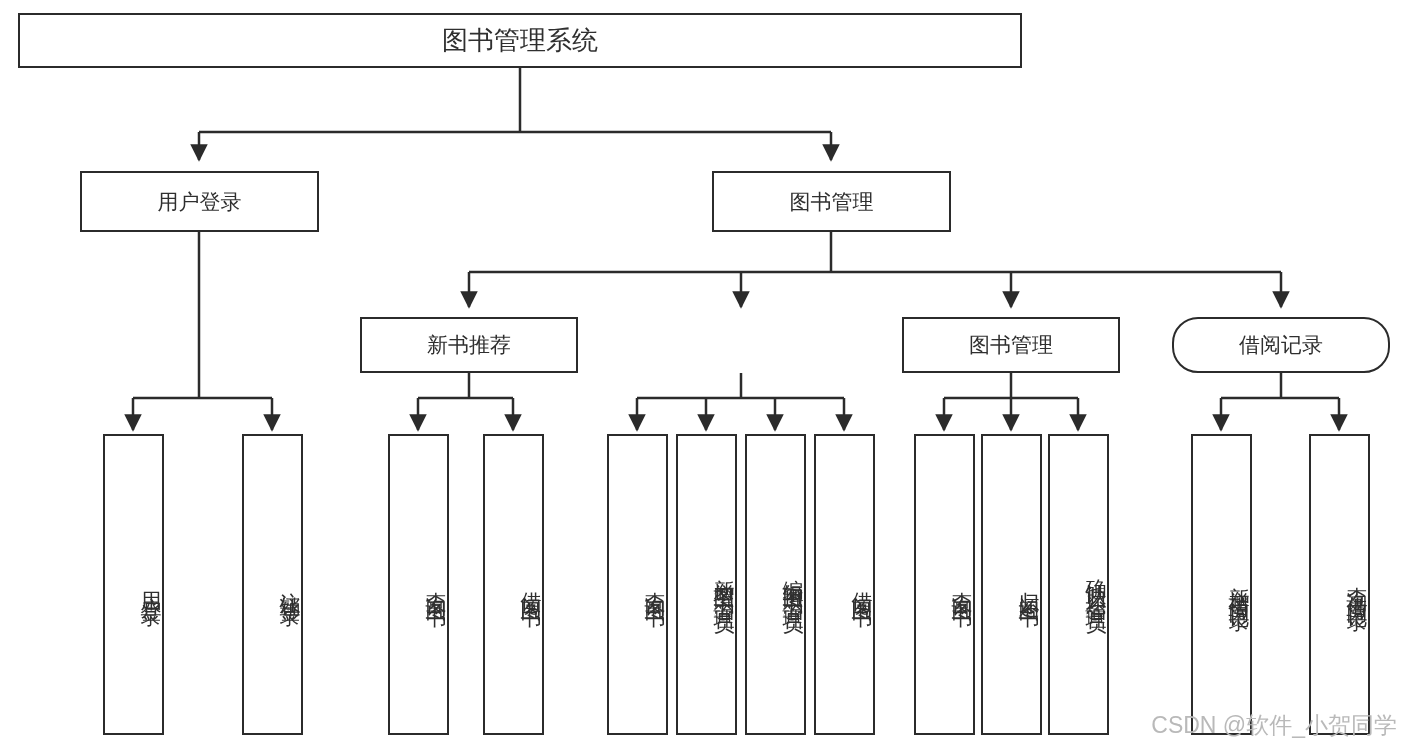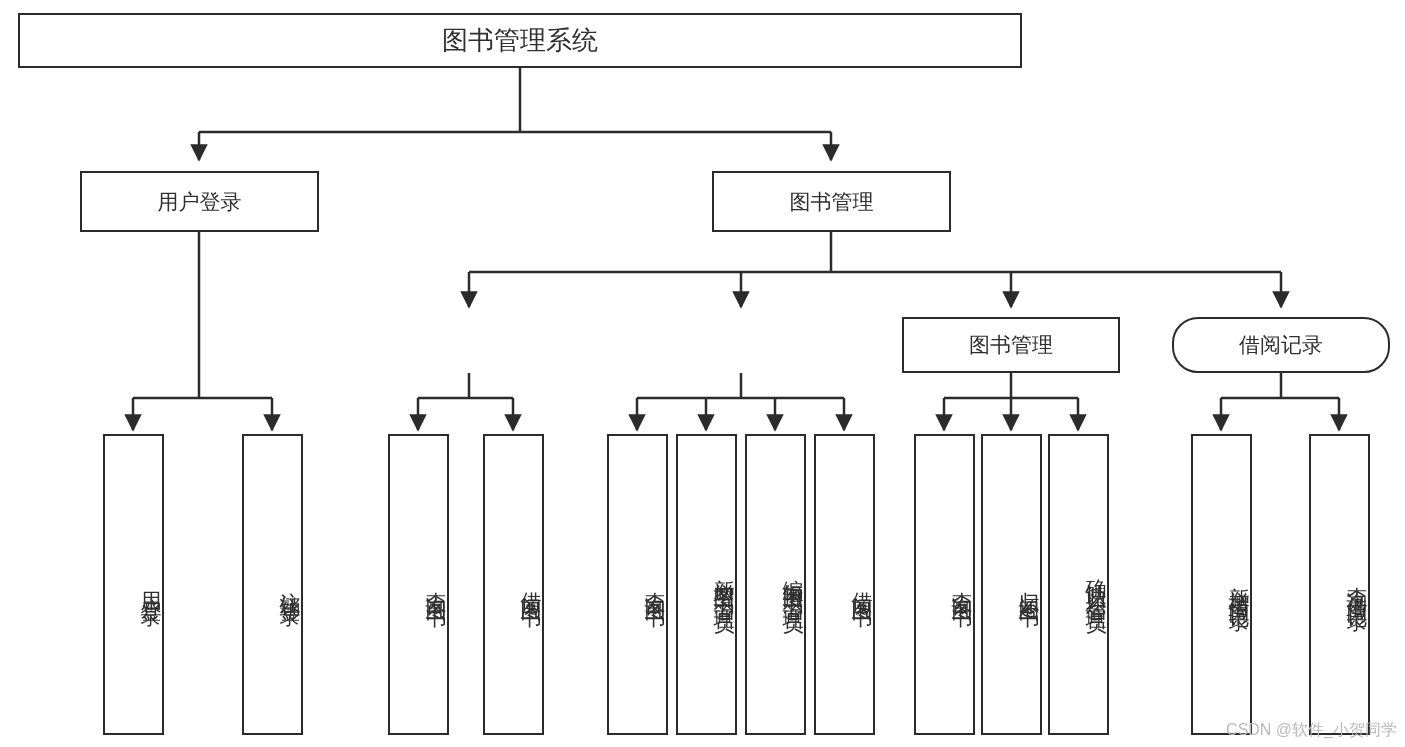--- a/index.html
+++ b/index.html
@@ -61,21 +61,21 @@
   .node.v .lbl {
     writing-mode: vertical-rl;
     text-orientation: upright;
     line-height: 1;
     letter-spacing: 5px;
   }
   .watermark {
     position: absolute;
     right: 8px;
     bottom: 6px;
-    font-size: 16px;
+    font-size: 23px;
     color: #b9b9b9;
     z-index: 5;
     white-space: nowrap;
   }
 </style>
 </head>
 <body>
 
 <div id="canvas">
 
@@ -133,20 +133,23 @@
     <span class="lbl">图书管理系统</span>
   </div>
 
   <div class="node h" style="left:80px; top:171px; width:239px; height:61px;">
     <span class="lbl">用户登录</span>
   </div>
   <div class="node h" style="left:712px; top:171px; width:239px; height:61px;">
     <span class="lbl">图书管理</span>
   </div>
 
+  <div class="node h" style="left:360px; top:317px; width:218px; height:56px;">
+    <span class="lbl">新书推荐</span>
+  </div>
   <div class="node h" style="left:902px; top:317px; width:218px; height:56px;">
     <span class="lbl">图书管理</span>
   </div>
   <div class="node h" style="left:1172px; top:317px; width:218px; height:56px;border-radius:26px;">
     <span class="lbl">借阅记录</span>
   </div>
 
   <div class="node v" style="left:103px; top:434px; width:61px; height:301px;">
     <span class="lbl">用户登录</span>
   </div>

